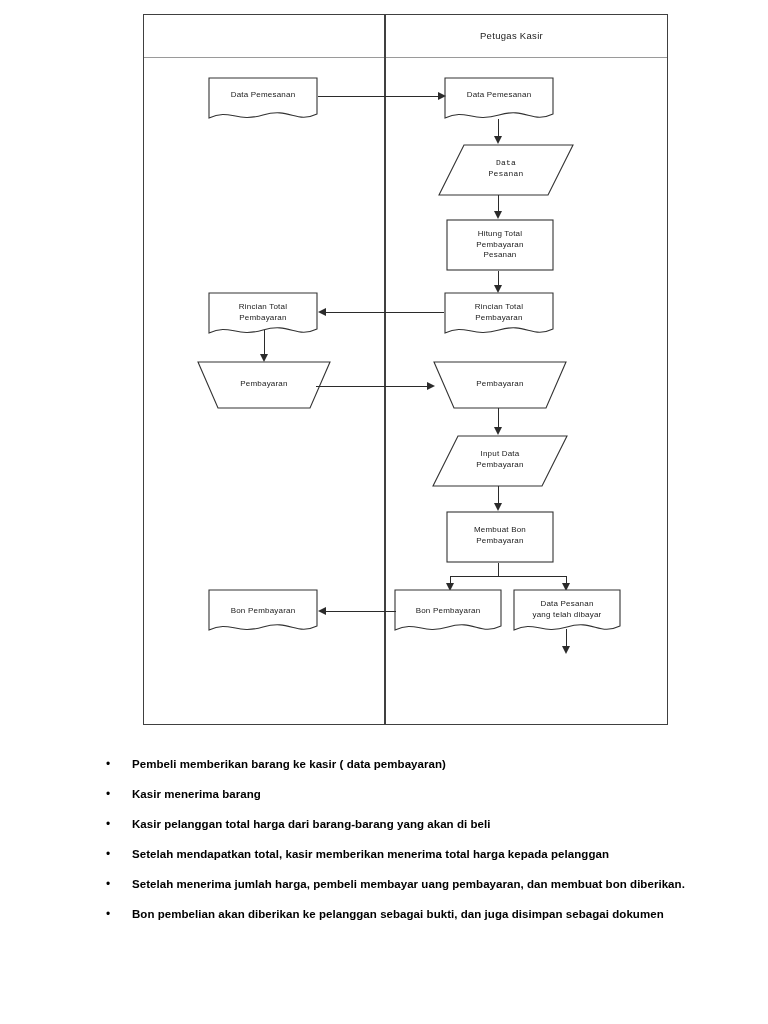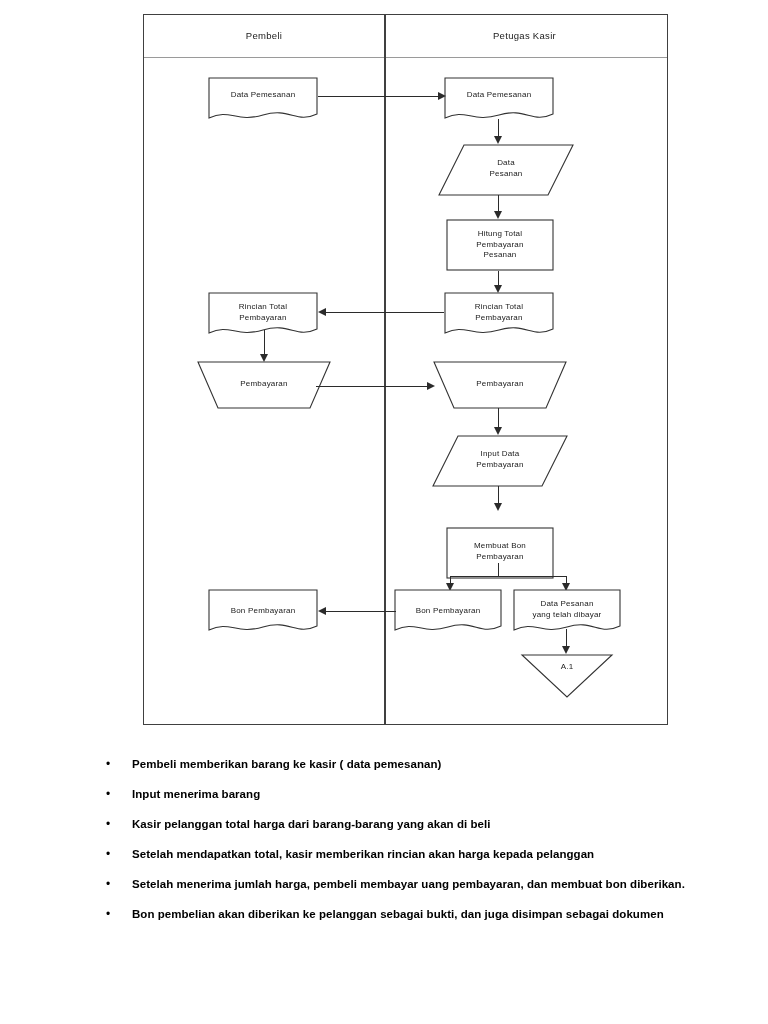--- a/index.html
+++ b/index.html
@@ -46,21 +46,21 @@
     position: absolute;
     top: 0;
     height: 42px;
     line-height: 42px;
     text-align: center;
     font-size: 9.5px;
     letter-spacing: .3px;
     color: #1a1a1a;
   }
   #lane-header-left  { left: 0;     width: 240px; }
-  #lane-header-right { left: 239px; width: 283px; }
+  #lane-header-right { left: 226px; width: 283px; }
 
   
   .node {
     position: absolute;
     box-sizing: border-box;
     padding-left: 48px;
   }
   .node-label {
     position: absolute;
     left: 0;
@@ -140,21 +140,20 @@
   }
 </style>
 </head>
 <body>
 
 <div id="flowchart-table">
 
   <div id="header-rule"></div>
   <div id="swimlane-divider"></div>
 
-  <div class="lane-header" id="lane-header-left">Pembeli</div>
   <div class="lane-header" id="lane-header-right">Petugas Kasir</div>
 
   <div class="node" style="left:64px; top:62px; width:110px; height:48px;">
     <svg width="110" height="48" viewBox="0 0 110 48">
       <path d="M1,1 L109,1 L109,37 C 88,47 82,30 55,38 C 28,46 22,31 1,41 Z"></path>
     </svg>
     <div class="node-label" style="top:13px;">Data Pemesanan</div>
   </div>
 
   <div class="node" style="left:300px; top:62px; width:110px; height:48px;">
@@ -167,21 +166,21 @@
   <div class="conn h" style="left:174px; top:81px; width:122px;"></div>
   <div class="arrow right" style="left:294px; top:77px;"></div>
 
   <div class="conn v" style="left:354px; top:104px; height:21px;"></div>
   <div class="arrow down" style="left:350px; top:121px;"></div>
 
   <div class="node" style="left:294px; top:129px; width:136px; height:52px;">
     <svg width="136" height="52" viewBox="0 0 136 52">
       <polygon points="26,1 135,1 110,51 1,51"></polygon>
     </svg>
-    <div class="node-label" style="top:14px;">Data
+    <div class="node-label" style="top:14px;font-family:Liberation Mono, monospace;">Data
 Pesanan</div>
   </div>
 
   <div class="conn v" style="left:354px; top:180px; height:20px;"></div>
   <div class="arrow down" style="left:350px; top:196px;"></div>
 
   <div class="node" style="left:302px; top:204px; width:108px; height:52px;">
     <svg width="108" height="52" viewBox="0 0 108 52">
       <rect x="1" y="1" width="106" height="50"></rect>
     </svg>
@@ -239,21 +238,21 @@
     <svg width="136" height="52" viewBox="0 0 136 52">
       <polygon points="26,1 135,1 110,51 1,51"></polygon>
     </svg>
     <div class="node-label" style="top:14px;">Input Data
 Pembayaran</div>
   </div>
 
   <div class="conn v" style="left:354px; top:471px; height:21px;"></div>
   <div class="arrow down" style="left:350px; top:488px;"></div>
 
-  <div class="node" style="left:302px; top:512px; width:108px; height:52px;">
+  <div class="node" style="left:302px; top:496px; width:108px; height:52px;">
     <svg width="108" height="52" viewBox="0 0 108 52">
       <rect x="1" y="1" width="106" height="50"></rect>
     </svg>
     <div class="node-label" style="top:14px;">Membuat Bon
 Pembayaran</div>
   </div>
 
   <div class="conn v" style="left:354px; top:548px; height:14px;"></div>
   <div class="conn h" style="left:306px; top:561px; width:117px;"></div>
   <div class="conn v" style="left:306px; top:561px; height:11px;"></div>
@@ -282,49 +281,43 @@
     </svg>
     <div class="node-label" style="top:17px;">Bon Pembayaran</div>
   </div>
 
   <div class="conn h" style="left:180px; top:596px; width:72px;"></div>
   <div class="arrow left" style="left:174px; top:592px;"></div>
 
   <div class="conn v" style="left:422px; top:614px; height:21px;"></div>
   <div class="arrow down" style="left:418px; top:631px;"></div>
 
-  <div class="node" style="left:377px; top:639px; width:92px; height:44px;">
-    <svg width="92" height="44" viewBox="0 0 92 44">
-      <polygon points="1,1 91,1 46,43"></polygon>
-    </svg>
-    <div class="node-label" style="top:8px;">A.1</div>
-  </div>
 
 </div>
 
 <div id="notes-list">
 
   <div class="note-item">
     <div class="note-bullet">•</div>
-    <div class="note-text">Pembeli memberikan barang ke kasir ( data pemesanan)</div>
-  </div>
-
-  <div class="note-item">
-    <div class="note-bullet">•</div>
-    <div class="note-text">Input menerima barang</div>
+    <div class="note-text">Pembeli memberikan barang ke kasir ( data pembayaran)</div>
+  </div>
+
+  <div class="note-item">
+    <div class="note-bullet">•</div>
+    <div class="note-text">Kasir menerima barang</div>
   </div>
 
   <div class="note-item">
     <div class="note-bullet">•</div>
     <div class="note-text">Kasir pelanggan total harga dari barang-barang yang akan di beli</div>
   </div>
 
   <div class="note-item">
     <div class="note-bullet">•</div>
-    <div class="note-text">Setelah mendapatkan total, kasir memberikan rincian akan harga kepada pelanggan</div>
+    <div class="note-text">Setelah mendapatkan total, kasir memberikan menerima total harga kepada pelanggan</div>
   </div>
 
   <div class="note-item">
     <div class="note-bullet">•</div>
     <div class="note-text">Setelah menerima jumlah harga, pembeli membayar uang pembayaran, dan membuat bon diberikan.</div>
   </div>
 
   <div class="note-item">
     <div class="note-bullet">•</div>
     <div class="note-text">Bon pembelian akan diberikan ke pelanggan sebagai bukti, dan juga disimpan sebagai dokumen</div>

